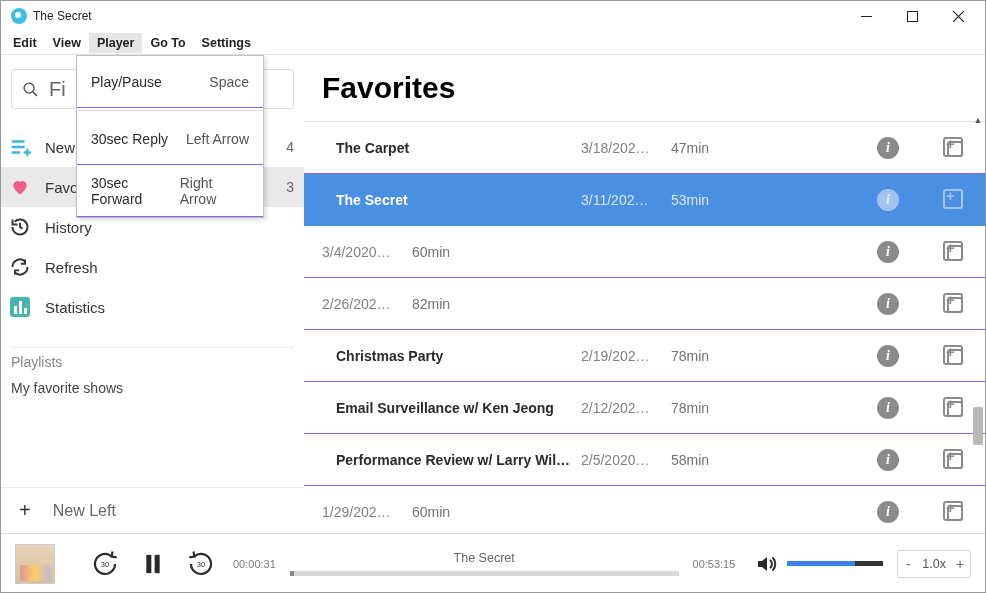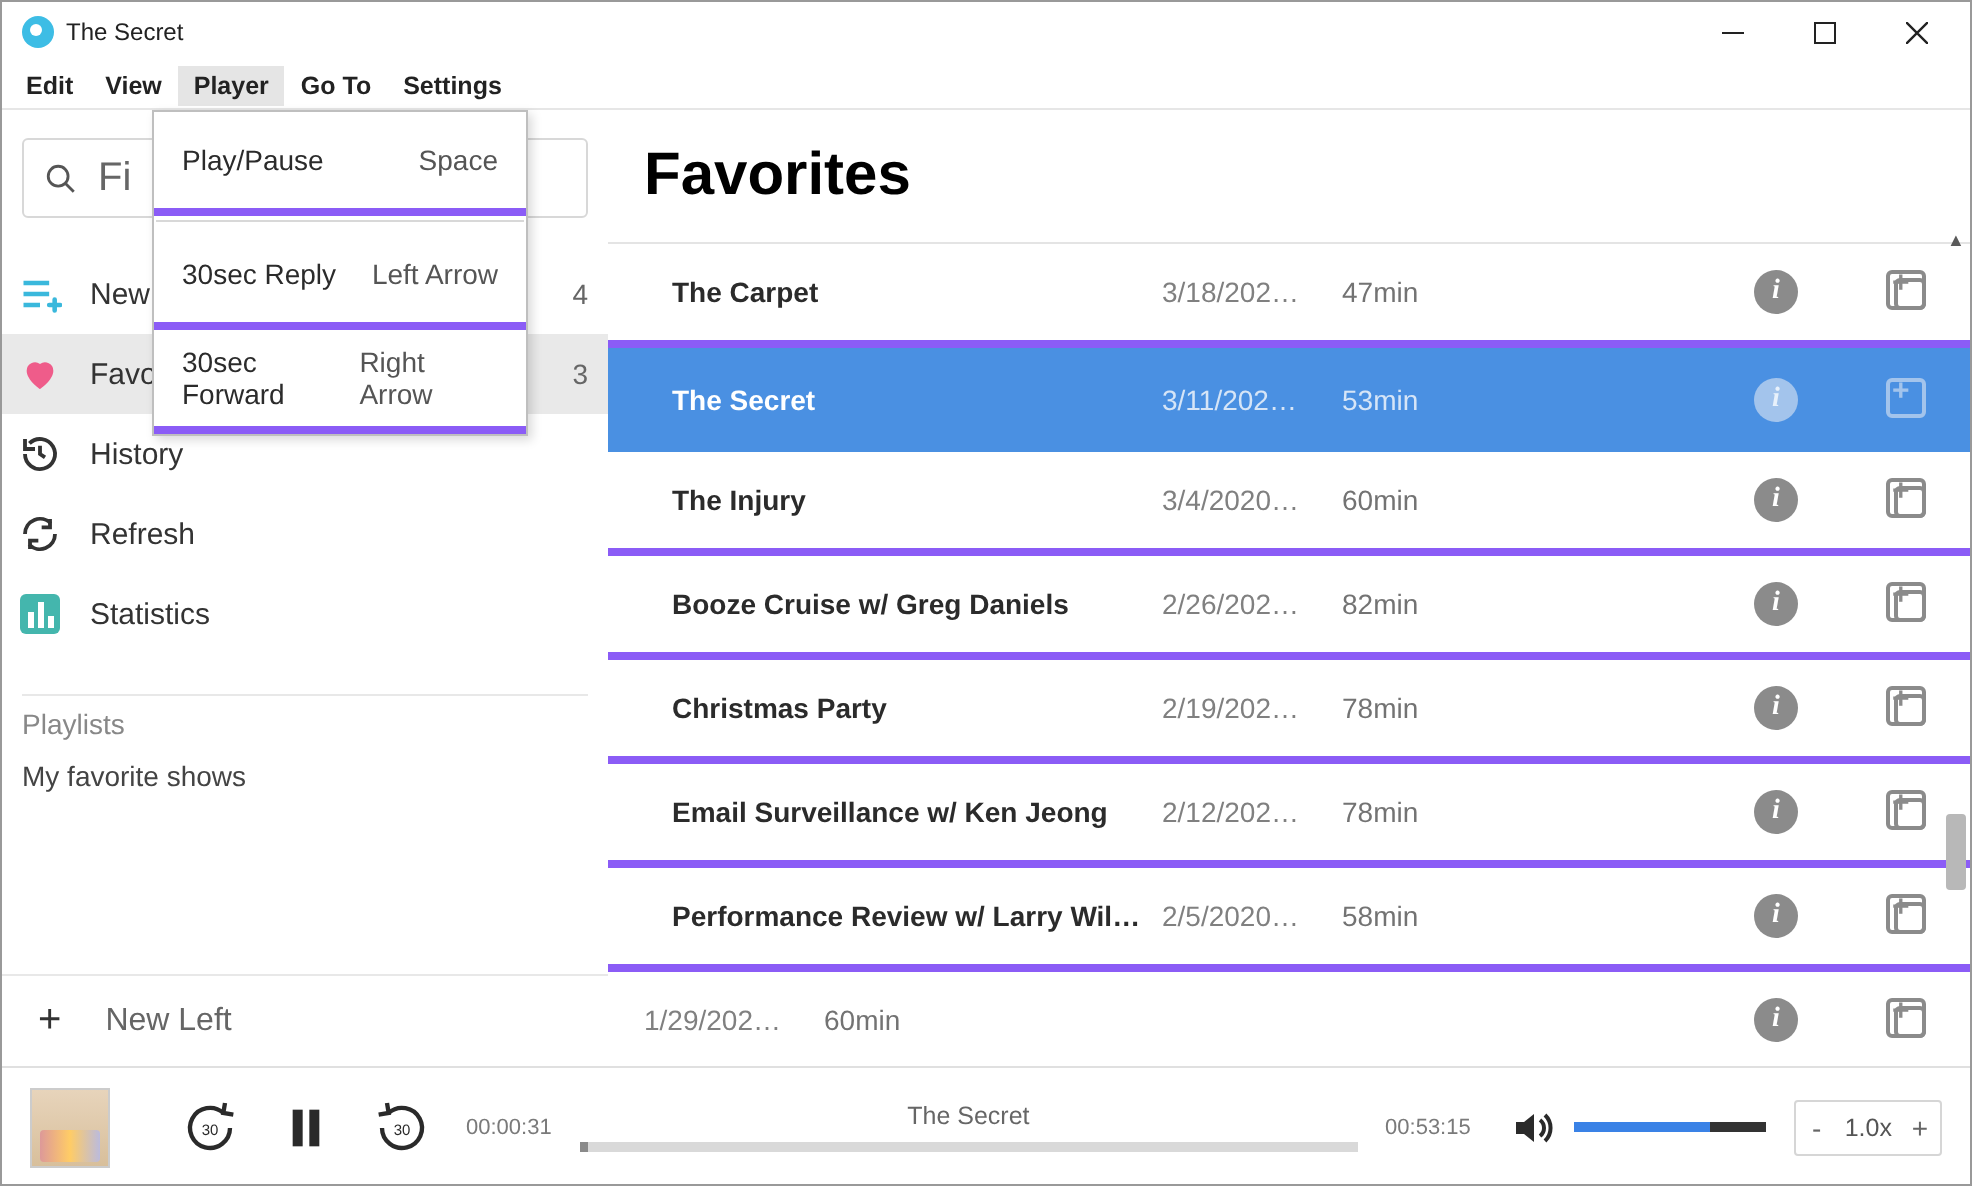--- a/index.html
+++ b/index.html
@@ -38,21 +38,21 @@
 .playlist-item { color:#444; font-size:14px; padding:4px 0; }
 .sidebar-spacer { flex:1; }
 .new-list { display:flex; align-items:center; height:46px; border-top:1px solid #e8e8e8; margin:0 -10px; padding:0 18px; color:#666; font-size:16px; }
 .new-list .plus { font-size:20px; margin-right:22px; color:#333; }
 
 
 .content { flex:1; display:flex; flex-direction:column; position:relative; }
 .page-title { font-size:30px; font-weight:600; padding:16px 18px 16px 18px; }
 .divider { height:1px; background:#e4e4e4; }
 .list { flex:1; overflow:hidden; }
-.row { display:flex; align-items:center; height:52px; padding:0 18px; border-bottom:4px solid #8b5cf6; font-size:14px; color:#2b2b2b; }
+.row { display:flex; align-items:center; height:52px; padding:0 18px; border-bottom:1px solid #8b5cf6; font-size:14px; color:#2b2b2b; }
 .row.selected { background:#4a90e2; color:#fff; border-bottom:1px solid #4a90e2; }
 .row .title { flex: 0 0 245px; font-weight:600; overflow:hidden; white-space:nowrap; text-overflow:ellipsis;margin-left:14px; }
 .row.selected .title { color: #fff; }
 .row .date { flex: 0 0 90px; color:#808080; }
 .row.selected .date { color:#d6e5f7; }
 .row .dur { flex: 0 0 60px; color:#737373; }
 .row.selected .dur { color:#d6e5f7; }
 .row .gap { flex:1; }
 .row .info-ic, .row .add-ic { width:26px; height:26px; display:flex; align-items:center; justify-content:center; }
 .row .info-ic { margin-right:40px; }
@@ -237,35 +237,33 @@
           <div class="info-ic">
             <div class="info-circ">i</div>
           </div>
           <div class="add-ic">
             <div class="add-sq">
               <div class="back"></div>
             </div>
           </div>
         </div>
         <div class="row">
-          <div class="title">The Injury</div>
           <div class="date">3/4/2020…</div>
           <div class="dur">60min</div>
           <div class="gap"></div>
           <div class="info-ic">
             <div class="info-circ">i</div>
           </div>
           <div class="add-ic">
             <div class="add-sq">
               <div class="back"></div>
             </div>
           </div>
         </div>
         <div class="row">
-          <div class="title">Booze Cruise w/ Greg Daniels</div>
           <div class="date">2/26/202…</div>
           <div class="dur">82min</div>
           <div class="gap"></div>
           <div class="info-ic">
             <div class="info-circ">i</div>
           </div>
           <div class="add-ic">
             <div class="add-sq">
               <div class="back"></div>
             </div>

